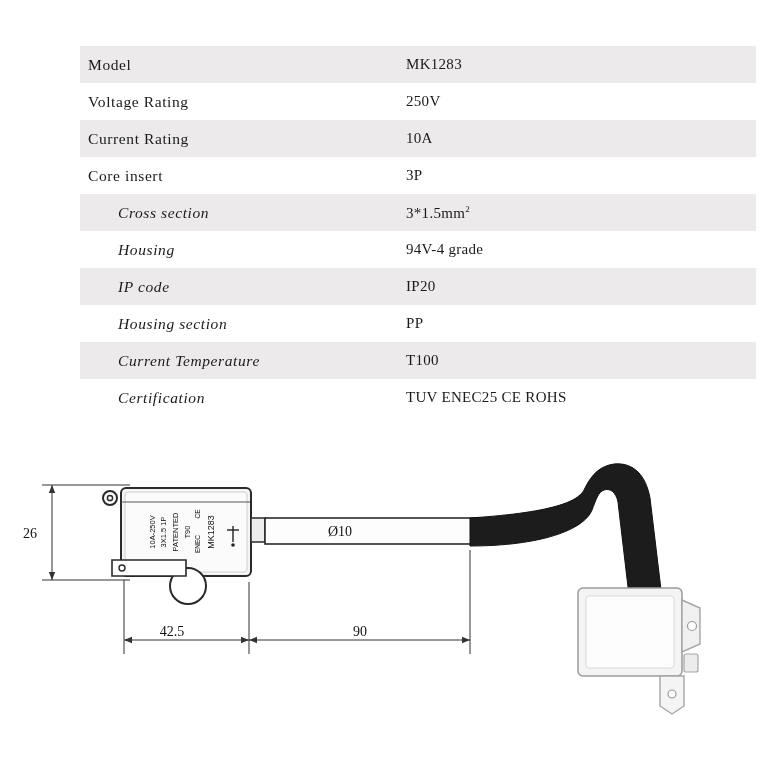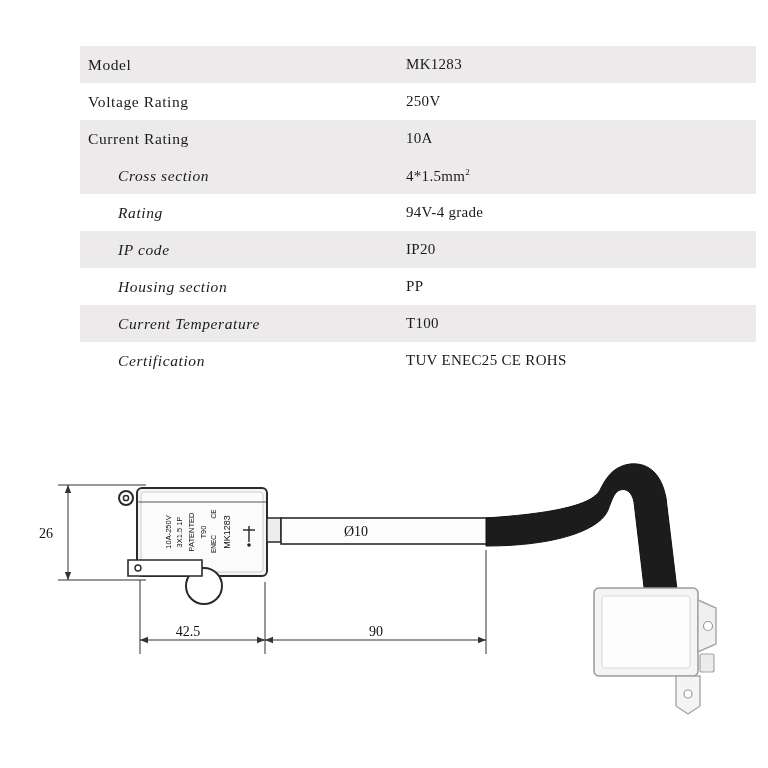--- a/index.html
+++ b/index.html
@@ -43,21 +43,21 @@
     font-size: 15px;
     letter-spacing: 0.3px;
   }
   .col-label { width: 310px; }
   .indent-1 { padding-left: 38px !important; font-style: italic; }
   sup { font-size: 9px; vertical-align: super; }
 
   
   .drawing {
     position: absolute;
-    left: 16px;
+    left: 0;
     top: 440px;
     width: 680px;
     height: 328px;
   }
   .drawing svg {
     display: block;
   }
   .dim-text {
     font-family: "Liberation Serif", serif;
     font-size: 14px;
@@ -78,26 +78,30 @@
       <td class="val">MK1283</td>
     </tr>
     <tr>
       <td class="col-label">Voltage Rating</td>
       <td class="val">250V</td>
     </tr>
     <tr class="shaded">
       <td class="col-label">Current Rating</td>
       <td class="val">10A</td>
     </tr>
+    <tr>
+      <td class="col-label">Core insert</td>
+      <td class="val">3P</td>
+    </tr>
     <tr class="shaded">
       <td class="col-label indent-1">Cross section</td>
-      <td class="val"><span>4*1.5mm</span><sup>2</sup></td>
-    </tr>
-    <tr>
-      <td class="col-label indent-1">Rating</td>
+      <td class="val"><span>3*1.5mm</span><sup>2</sup></td>
+    </tr>
+    <tr>
+      <td class="col-label indent-1">Housing</td>
       <td class="val">94V-4 grade</td>
     </tr>
     <tr class="shaded">
       <td class="col-label indent-1">IP code</td>
       <td class="val">IP20</td>
     </tr>
     <tr>
       <td class="col-label indent-1">Housing section</td>
       <td class="val">PP</td>
     </tr>

